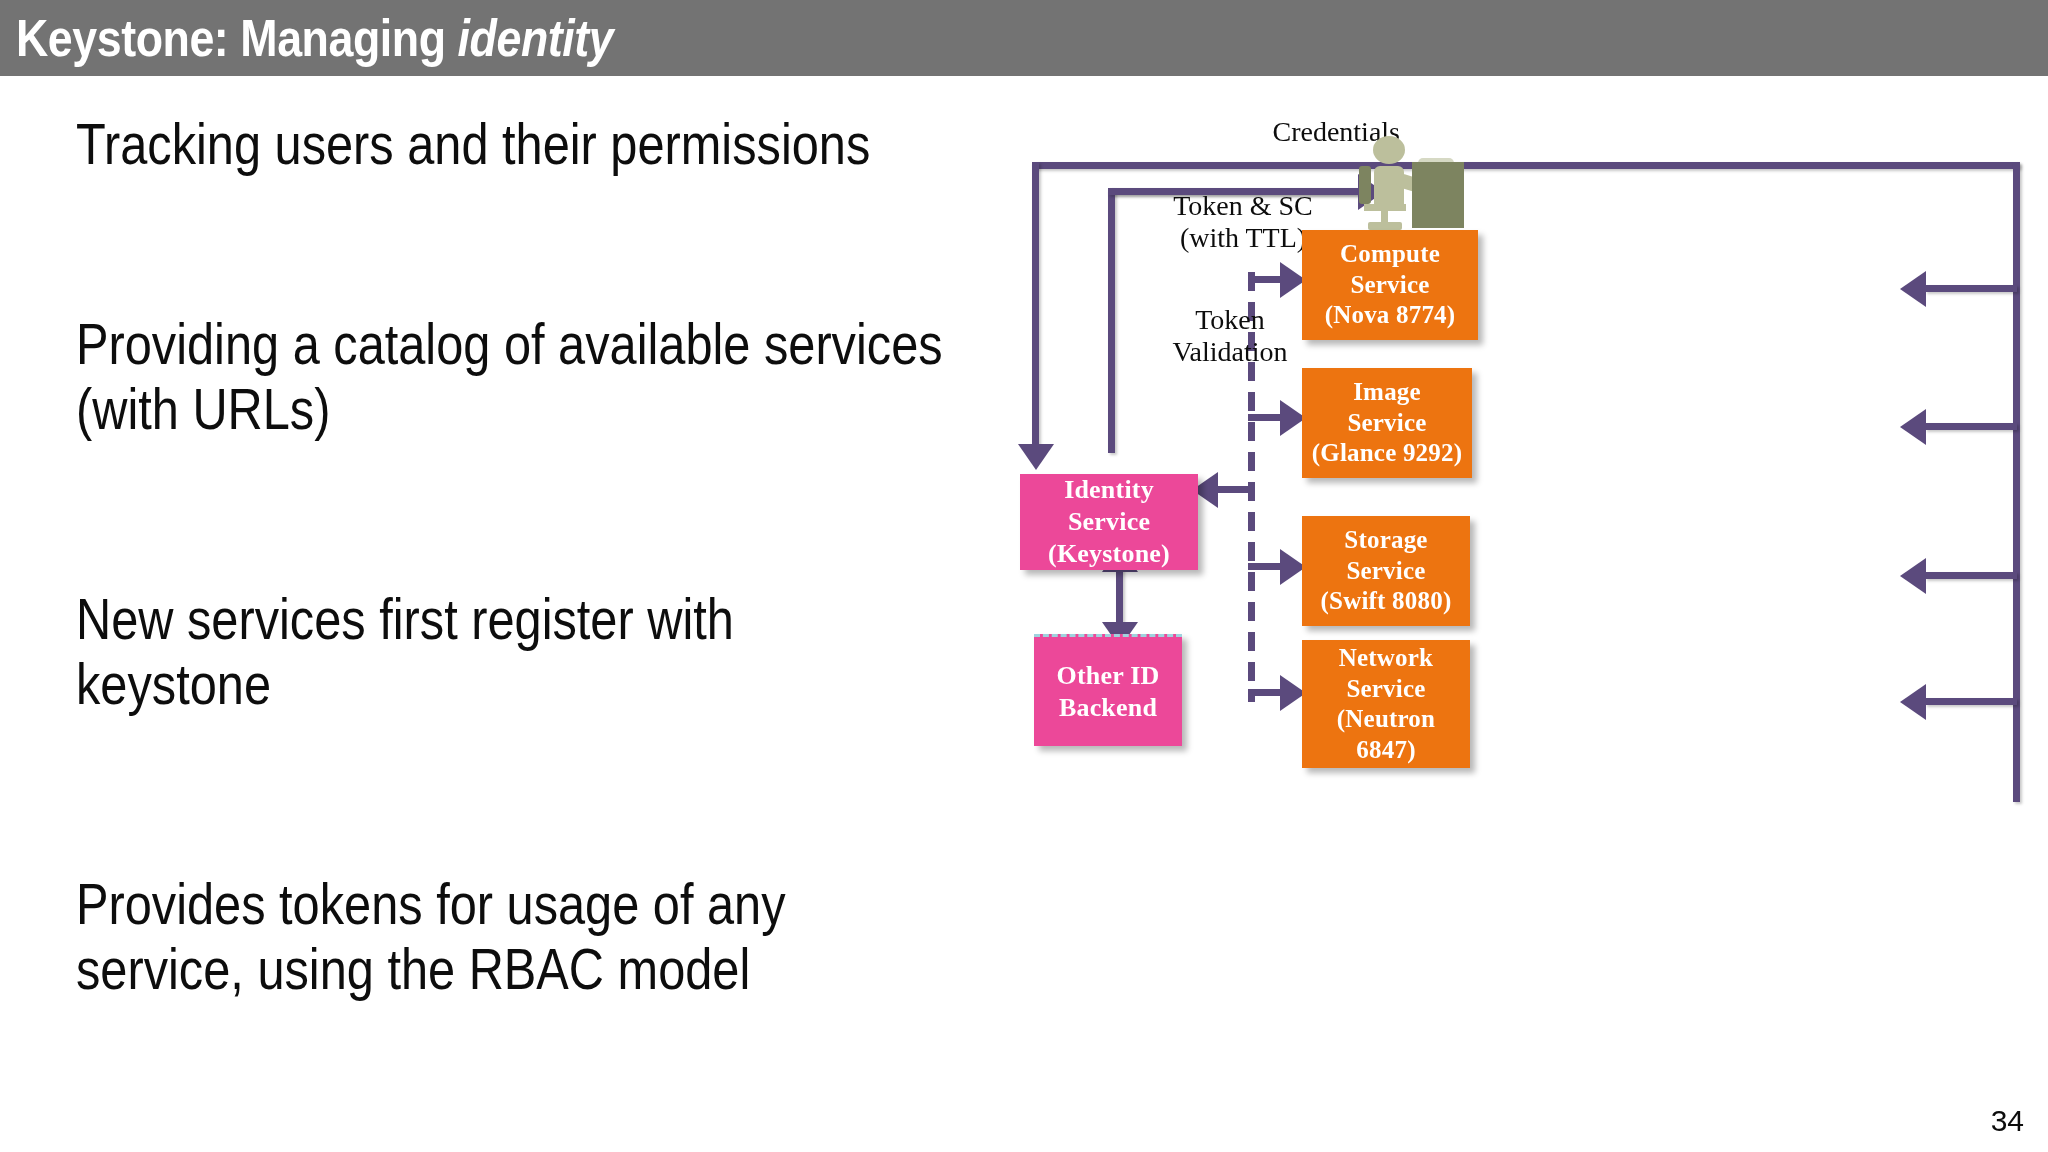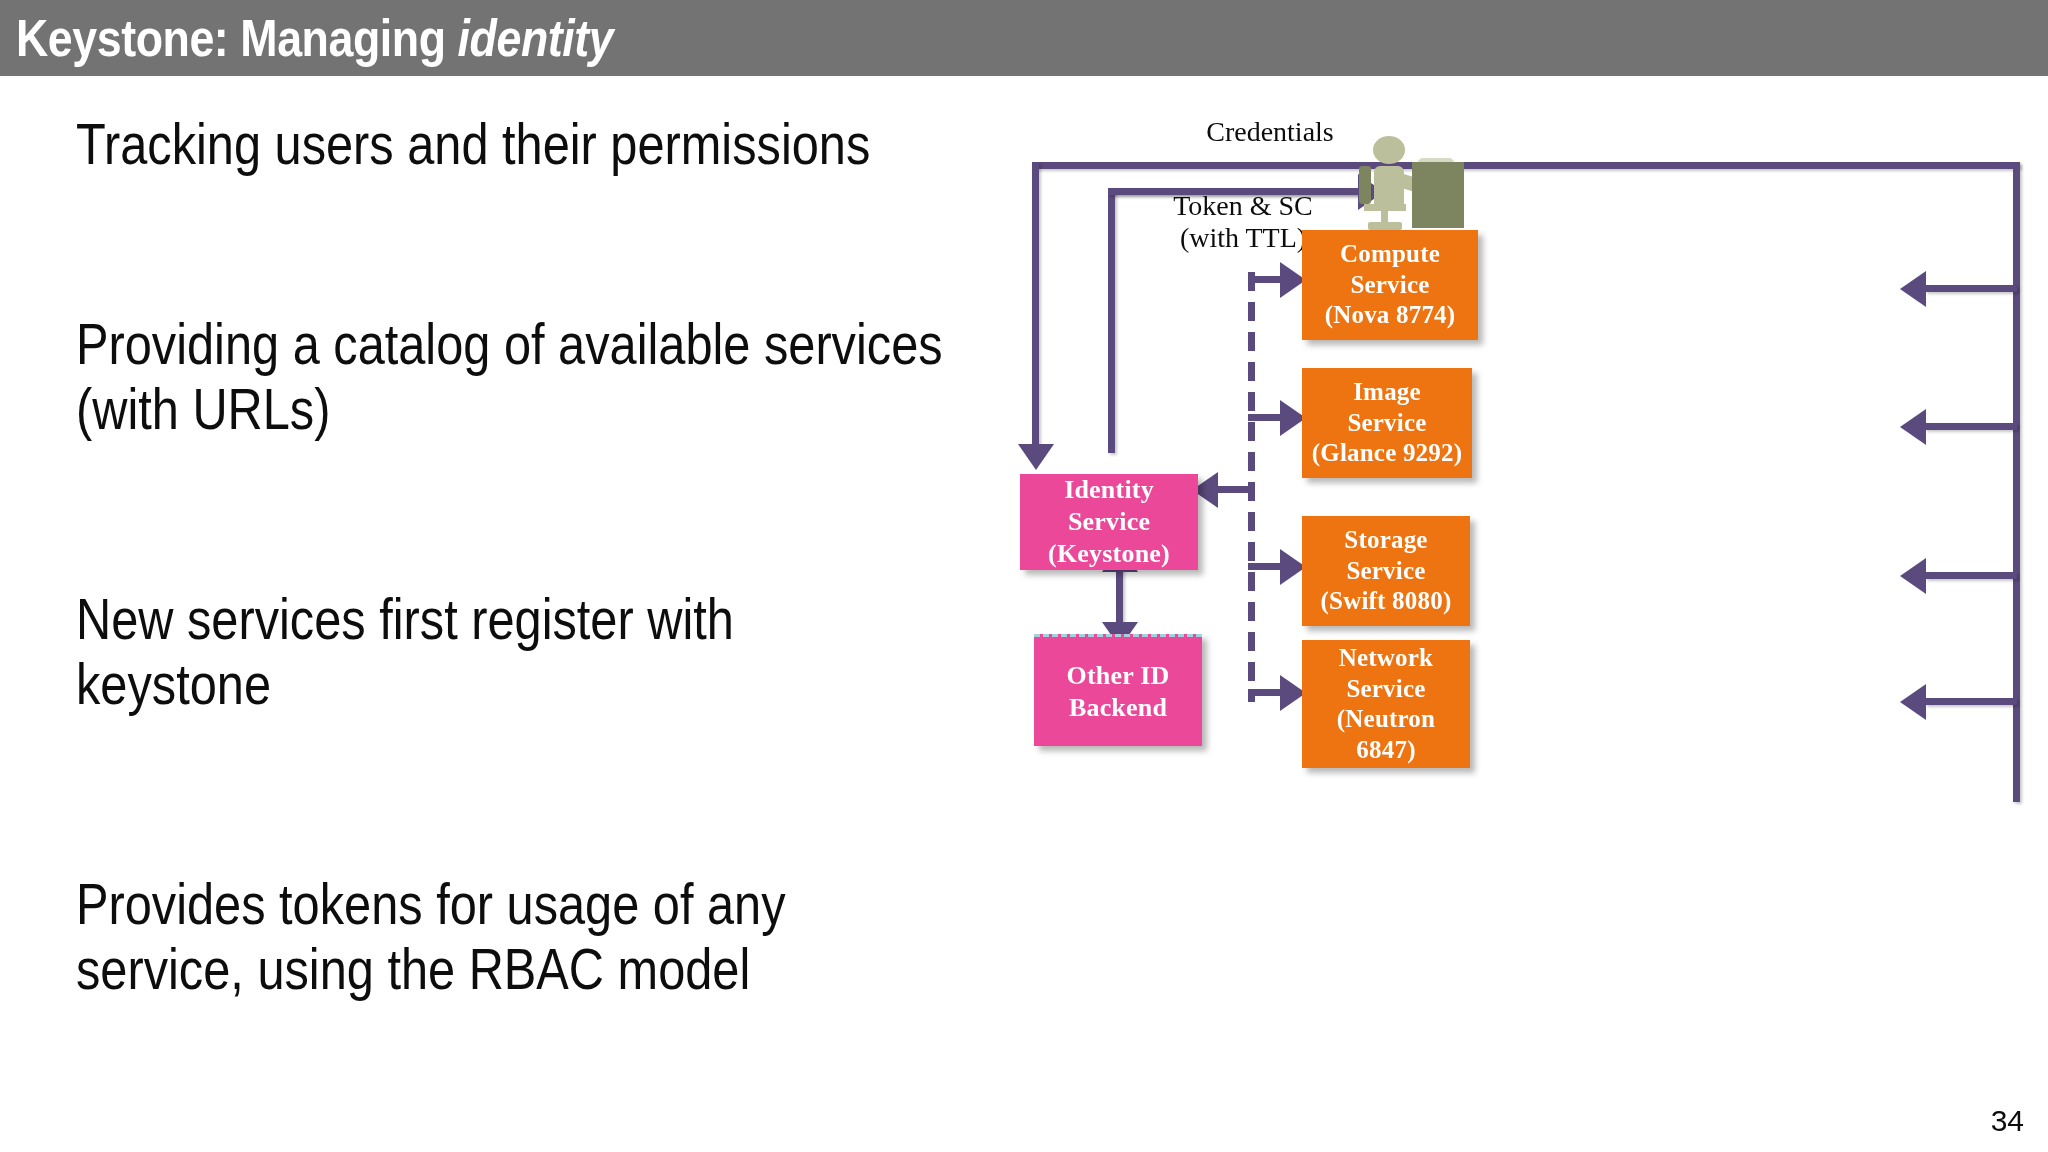--- a/index.html
+++ b/index.html
@@ -191,23 +191,25 @@
     <div class="dashstub" style="left:228px; top:613px; width:38px;"></div>
     <div class="arrow arr-right" style="left:260px; top:599px;"></div>
 
     <div class="dashstub" style="left:196px; top:410px; width:34px;"></div>
     <div class="arrow arr-left" style="left:172px; top:396px;"></div>
 
     <div class="pl v shadowed" style="left:96px; top:492px; height:62px;"></div>
     <div class="arrow arr-up" style="left:82px; top:470px;"></div>
     <div class="arrow arr-down" style="left:82px; top:546px;"></div>
 
-    <div class="dlabel" style="left:120px; top:40px; width:260px;">Credentials</div>
+    <div class="dlabel" style="left:120px; top:40px; width:260px;text-align:right;">Credentials</div>
     <div class="dlabel" style="left:98px; top:114px; width:250px;">Token &amp; SC
 (with TTL)</div>
+    <div class="dlabel" style="left:110px; top:228px; width:200px;">Token
+Validation</div>
 
     <div id="user-icon" style="left:340px; top:46px; width:120px; height:110px;">
 
       <div class="ui-part" style="left:13px; top:14px; width:32px; height:28px; background:#BCBF9C; border-radius:50%;"></div>
 
       <div class="ui-part" style="left:14px; top:44px; width:30px; height:40px; background:#BCBF9C; border-radius:6px 6px 0 0;"></div>
 
       <div class="ui-part" style="left:36px; top:50px; width:46px; height:14px; background:#BCBF9C; border-radius:7px; transform:rotate(17deg); transform-origin:left center;"></div>
 
       <div class="ui-part" style="left:-1px; top:44px; width:12px; height:38px; background:#7D8460; border-radius:3px;"></div>
@@ -237,20 +239,20 @@
 (Swift 8080)</div>
 
     <div class="svcbox orange" style="left:282px; top:564px; width:168px; height:128px;">Network
 Service
 (Neutron
 6847)</div>
 
     <div class="svcbox teal" style="left:0px; top:398px; width:178px; height:96px; font-size:26px;">Identity Service
 (Keystone)</div>
 
-    <div class="svcbox teal dash-top" style="left:14px; top:558px; width:168px; height:112px; font-size:26px;">Other ID
+    <div class="svcbox teal dash-top" style="left:14px; top:558px; width:148px; height:112px; font-size:26px;">Other ID
 Backend</div>
 
   </div>
 
   <div id="page-no">34</div>
 
 </div>
 
 </body></html>

